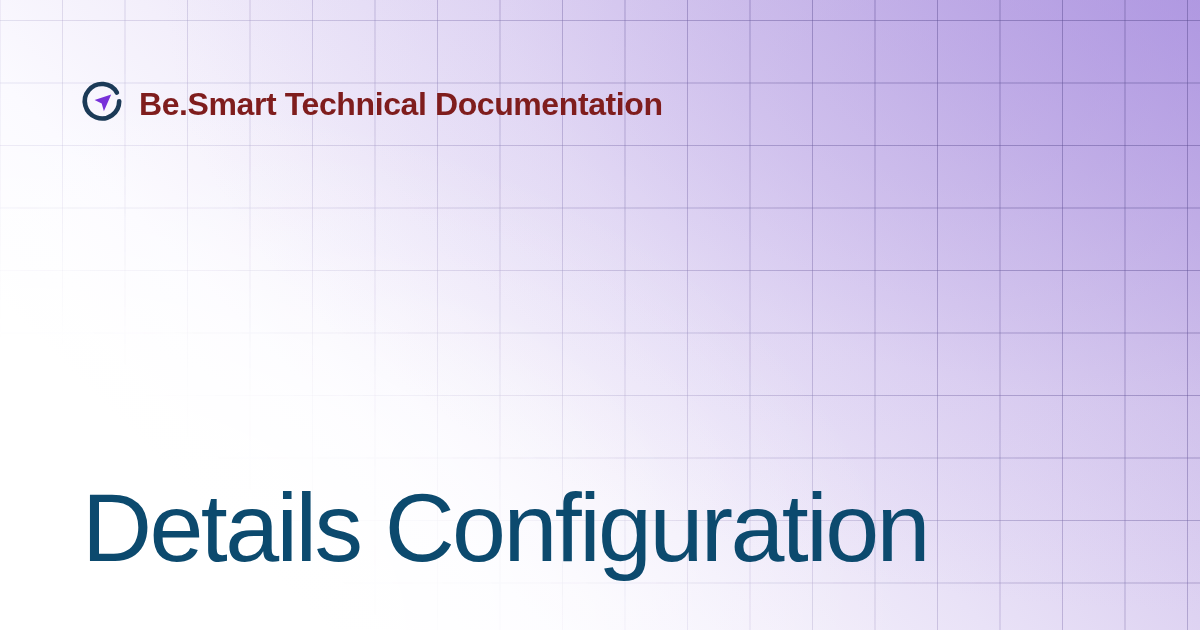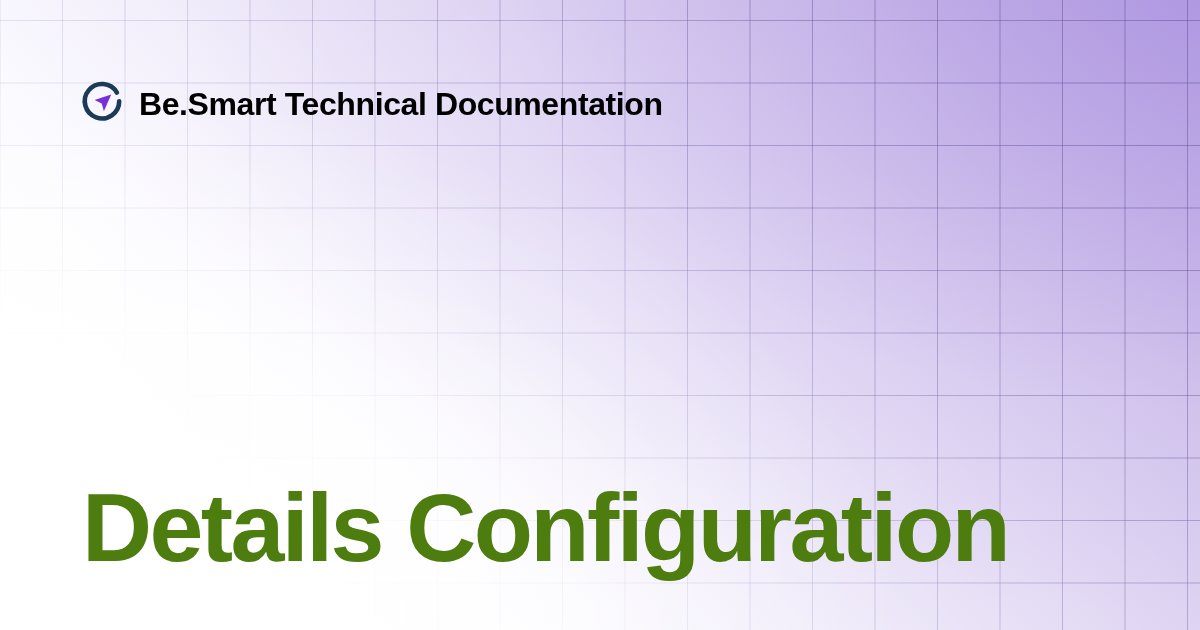--- a/index.html
+++ b/index.html
@@ -129,36 +129,36 @@
     width: 46px;
     height: 46px;
     flex: 0 0 46px;
     display: block;
   }
 
   .brand-name {
     font-size: 32px;
     font-weight: 700;
     letter-spacing: -0.4px;
-    color: #000000;
+    color: #7f1d1d;
     white-space: nowrap;
     line-height: 1;
     position: relative;
     top: 1px;
   }
 
   .page-title {
     position: absolute;
     left: 82px;
     top: 452px;
     font-size: 97px;
-    font-weight: 700;
+    font-weight: 400;
     letter-spacing: -2.6px;
     line-height: 1;
-    color: #4d7c0f;
+    color: #0c4a6e;
     white-space: nowrap;
     margin-top: 27px;
   }
 </style>
 </head>
 <body>
 
 <div id="banner">
 
   <div class="bg-gradient"></div>

